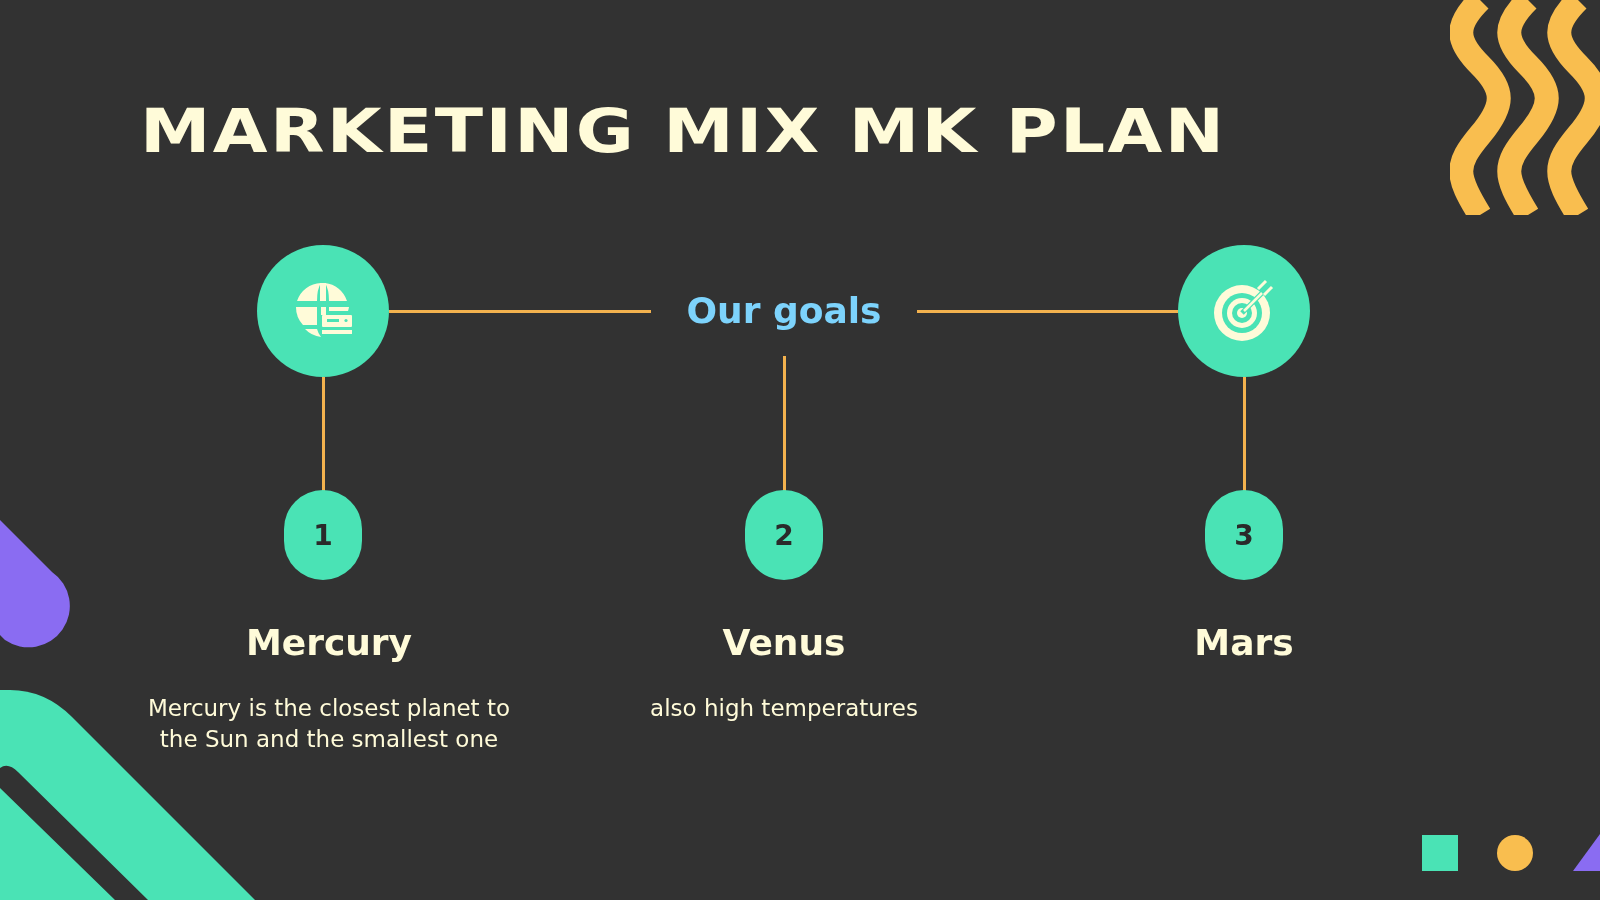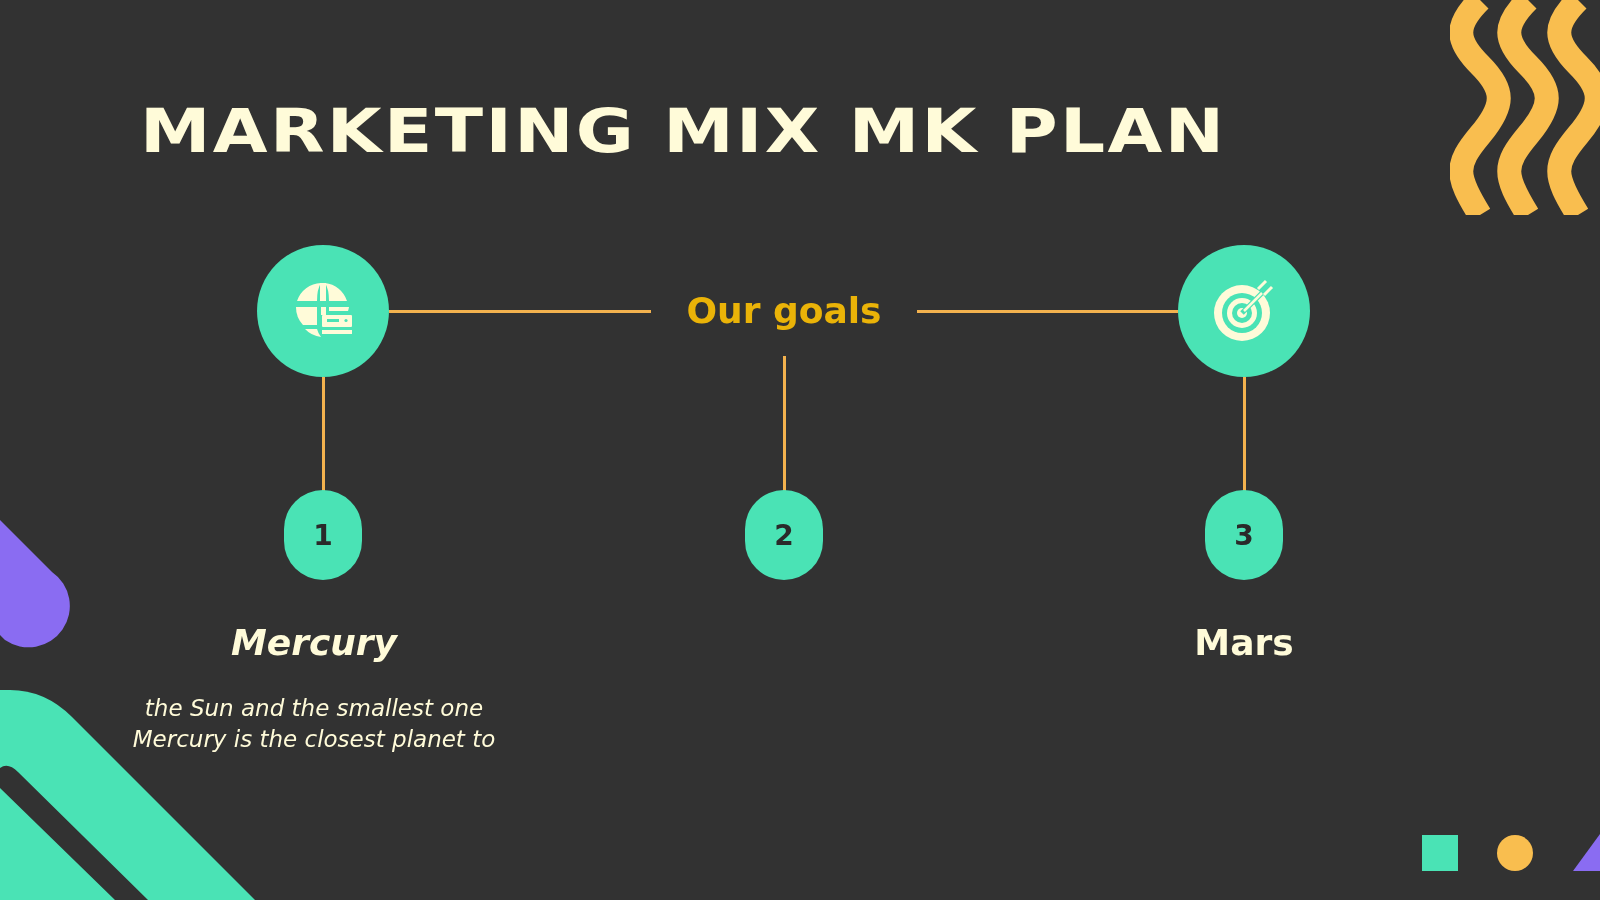--- a/index.html
+++ b/index.html
@@ -19,21 +19,21 @@
     .hline, .vline { position: absolute; background: #F3B24E; }
     .hline { height: 3px; }
     .vline { width: 3px; }
     .icon-circle {
       position: absolute; width: 132px; height: 132px; border-radius: 50%;
       background: #4AE3B5; display: flex; align-items: center; justify-content: center;
     }
     .center-label {
       position: absolute; left: 651px; width: 266px; top: 290px; text-align: center;
       font-family: "DejaVu Sans", sans-serif; font-weight: bold; font-size: 36px;
-      color: #eab308;
+      color: #7dd3fc;
     }
     .num-pill {
       position: absolute; width: 78px; height: 90px; border-radius: 39px;
       background: #4AE3B5; display: flex; align-items: center; justify-content: center;
       font-family: "DejaVu Sans", sans-serif; font-weight: bold; font-size: 28px;
       color: #2A2A2A;
     }
     .col { position: absolute; width: 420px; text-align: center; }
     .col-heading {
       font-family: "DejaVu Sans", sans-serif; font-weight: bold; font-size: 36px;
@@ -112,30 +112,32 @@
       <line x1="52" y1="16" x2="60" y2="8" stroke="#FFFBD9" stroke-width="3"></line>
     </svg>
   </div>
 
   <div class="center-label">Our goals</div>
 
   <div class="num-pill" style="left:284px; top:490px;">1</div>
   <div class="num-pill" style="left:745px; top:490px;">2</div>
   <div class="num-pill" style="left:1205px; top:490px;">3</div>
 
-  <div class="col" style="left:104px; top:618px;font-style:italic;">
+  <div class="col" style="left:119px; top:618px;">
     <div class="col-heading">Mercury</div>
     <div class="col-body">
+      <div>Mercury is the closest planet to</div>
       <div>the Sun and the smallest one</div>
-      <div>Mercury is the closest planet to</div>
     </div>
   </div>
 
   <div class="col" style="left:574px; top:618px;">
+    <div class="col-heading">Venus</div>
     <div class="col-body">
+      <div>also high temperatures</div>
     </div>
   </div>
 
   <div class="col" style="left:1034px; top:618px;">
     <div class="col-heading">Mars</div>
     <div class="col-body">
     </div>
   </div>
 
 </div>

